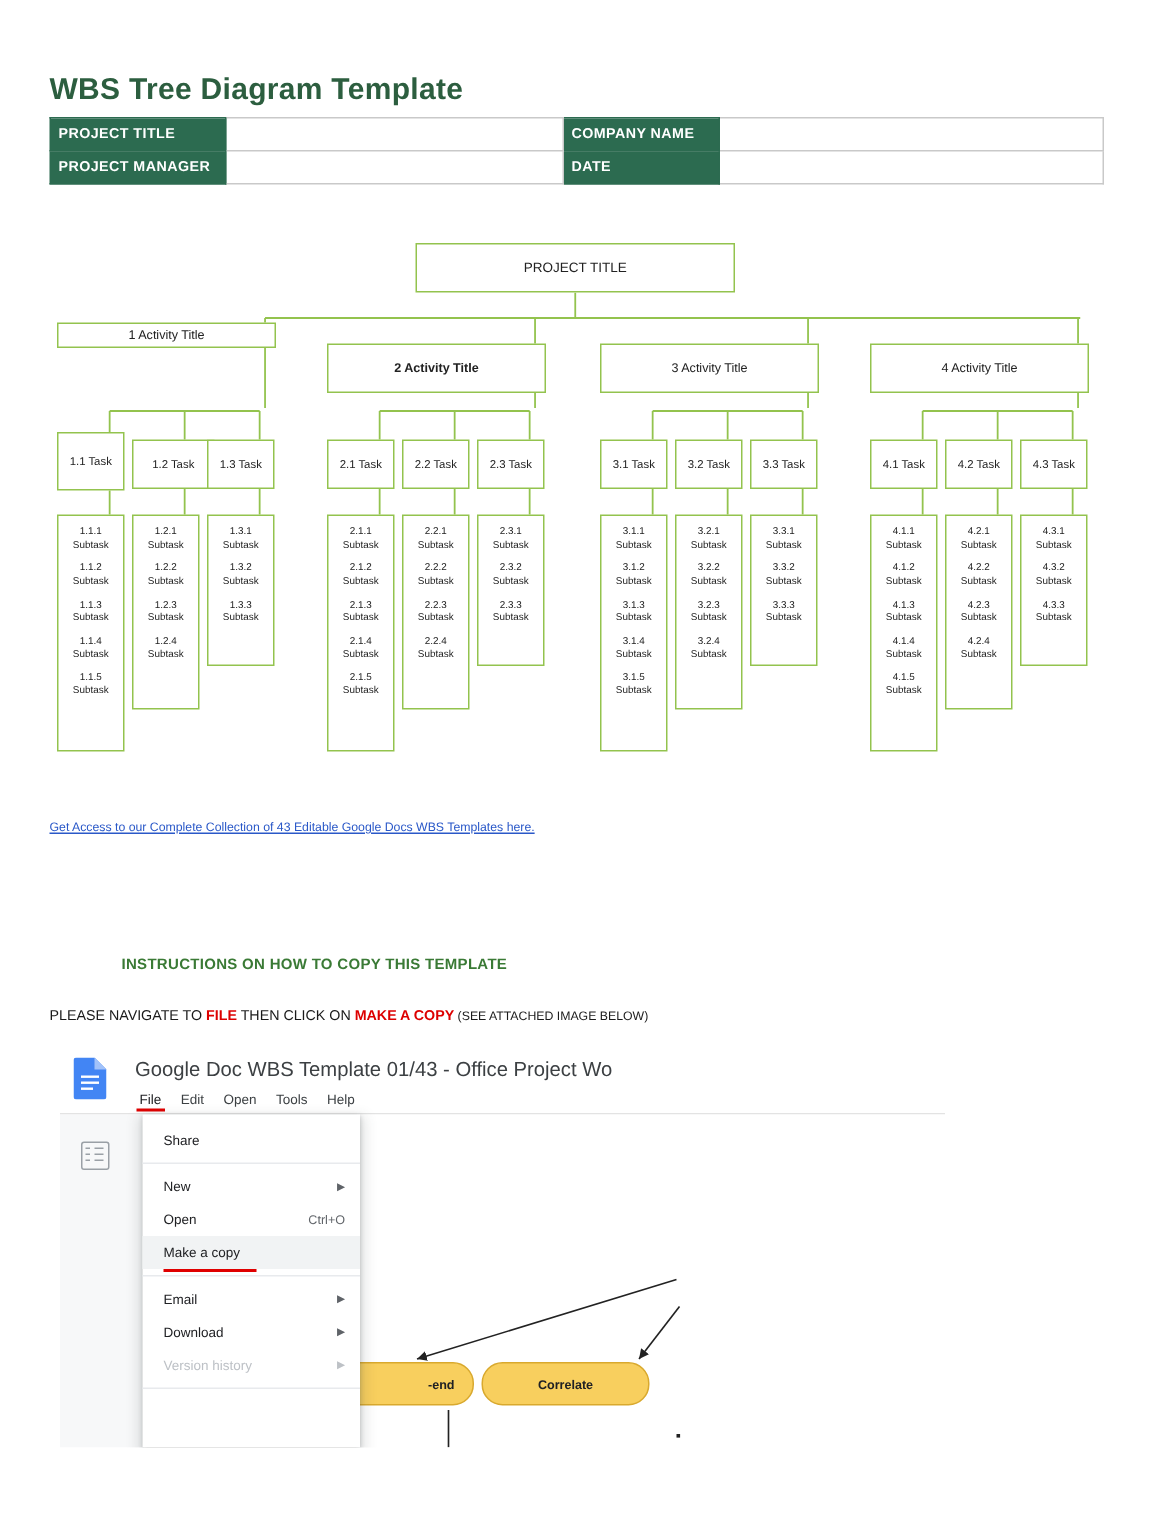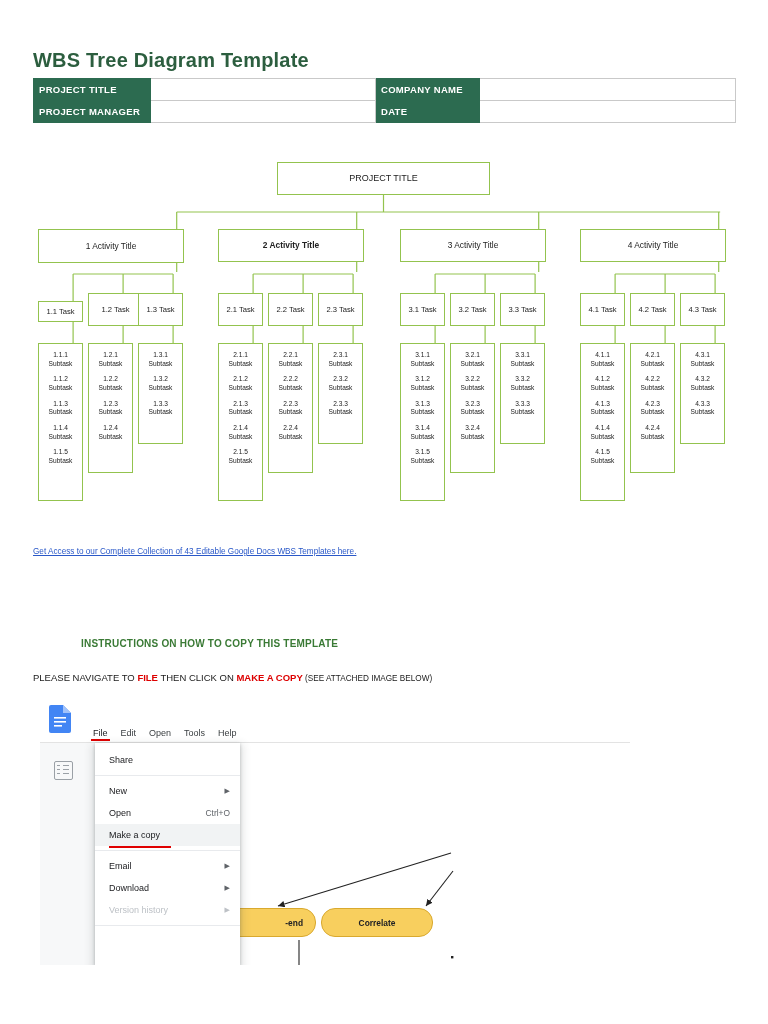--- a/index.html
+++ b/index.html
@@ -258,22 +258,22 @@
         <line x1="485.1" y1="124" x2="485.1" y2="207" stroke="#93c34e" stroke-width="1.2"></line>
         <line x1="535.1" y1="124" x2="535.1" y2="207" stroke="#93c34e" stroke-width="1.2"></line>
         <line x1="718.7" y1="62" x2="718.7" y2="122" stroke="#93c34e" stroke-width="1.2"></line>
         <line x1="615.1" y1="124" x2="715.1" y2="124" stroke="#93c34e" stroke-width="1.2"></line>
         <line x1="615.1" y1="124" x2="615.1" y2="207" stroke="#93c34e" stroke-width="1.2"></line>
         <line x1="665.1" y1="124" x2="665.1" y2="207" stroke="#93c34e" stroke-width="1.2"></line>
         <line x1="715.1" y1="124" x2="715.1" y2="207" stroke="#93c34e" stroke-width="1.2"></line>
       </svg>
     <div id="tree-nodes">
         <div class="node root" style="left: 277px; top: 12px; width: 213px; height: 33px;">PROJECT TITLE</div>
-        <div class="node activity" style="left: 38px; top: 79px; width: 146px; height: 34px;">1 Activity Title</div>
-        <div class="node task" style="left: 38px; top: 151px; width: 45px; height: 21px;">1.1 Task</div>
+        <div class="node activity" style="left: 38px; top: 65px; width: 146px; height: 17px;">1 Activity Title</div>
+        <div class="node task" style="left: 38px; top: 138px; width: 45px; height: 39px;">1.1 Task</div>
         <div class="node sub" style="left: 38px; top: 193px; width: 45px; height: 158px;">
           <span class="sub-list">
             <span class="sub-item">
               <span class="n">1.1.1</span>
               <span class="t">Subtask</span>
             </span>
             <span class="sub-item">
               <span class="n">1.1.2</span>
               <span class="t">Subtask</span>
             </span>
@@ -534,20 +534,21 @@
   <div class="gdoc">
 
     <svg class="gdoc-icon" viewBox="0 0 22 28">
       <path d="M2 0h12l8 8v18a2 2 0 0 1-2 2H2a2 2 0 0 1-2-2V2a2 2 0 0 1 2-2z" fill="#4285f4"></path>
       <path d="M14 0l8 8h-8z" fill="#a1c2fa"></path>
       <rect x="5" y="12" width="12" height="1.6" fill="#ffffff"></rect>
       <rect x="5" y="16" width="12" height="1.6" fill="#ffffff"></rect>
       <rect x="5" y="20" width="8" height="1.6" fill="#ffffff"></rect>
     </svg>
 
+    <div class="gdoc-name">Google Doc WBS Template 01/43 - Office Project Wo</div>
 
     <div class="gdoc-menubar" id="gdoc-menubar">
         <span class="mi active">File</span>
         <span class="mi">Edit</span>
         <span class="mi">Open</span>
         <span class="mi">Tools</span>
         <span class="mi">Help</span>
       </div>
     <div class="gdoc-toolbar-line"></div>
 

